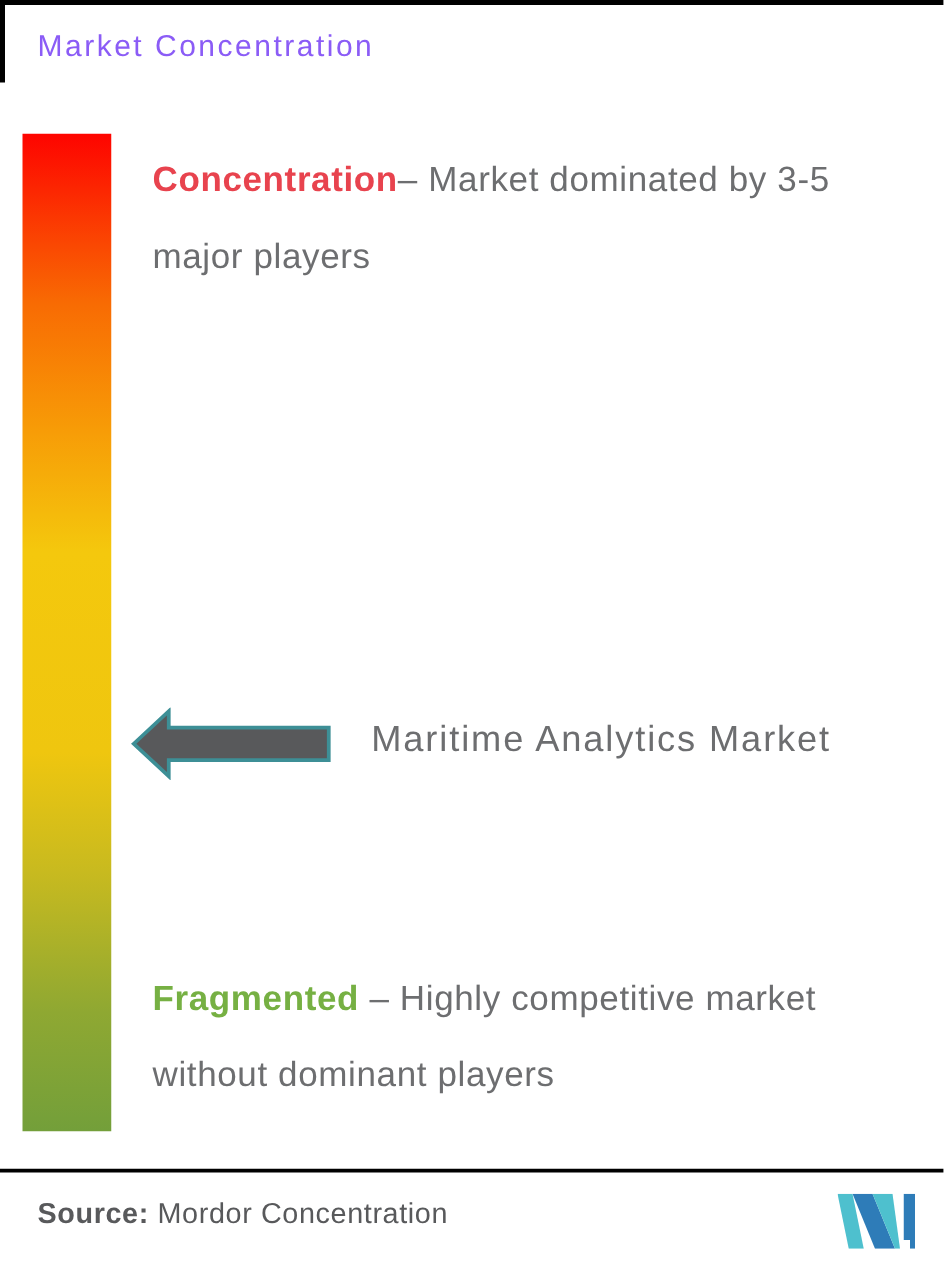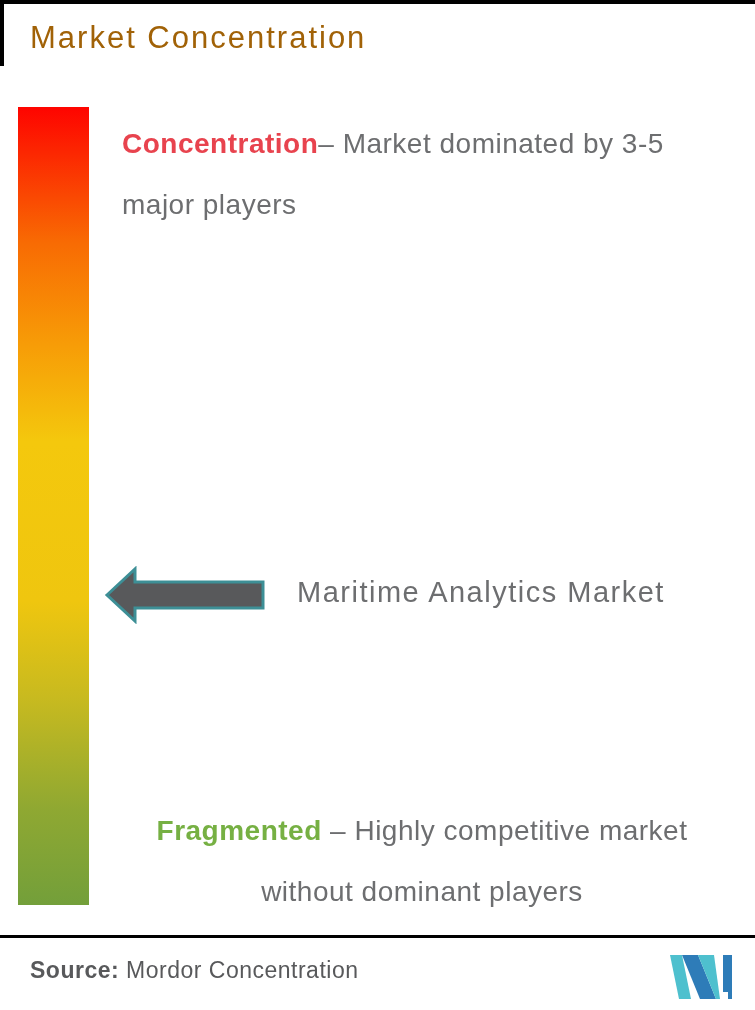--- a/index.html
+++ b/index.html
@@ -11,37 +11,37 @@
     overflow: hidden;
     font-family: "Liberation Sans", sans-serif;
   }
   
   .top-line    { position: absolute; left: 0; top: 0; width: 755px; height: 4px; background: #000; }
   .left-line   { position: absolute; left: 0; top: 0; width: 4px; height: 66px; background: #000; }
   .bottom-line { position: absolute; left: 0; top: 935px; width: 755px; height: 3px; background: #000; }
 
   .page-title {
     position: absolute; left: 30px; top: 20px;
-    font-size: 31px; line-height: 36px; letter-spacing: 2px;
-    color: #a16207; font-weight: 400; white-space: nowrap;
+    font-size: 24px; line-height: 36px; letter-spacing: 2px;
+    color: #8b5cf6; font-weight: 400; white-space: nowrap;
   }
 
   .gradient-bar {
     position: absolute; left: 18px; top: 107px;
     width: 71px; height: 798px;
     
   }
 
   .desc-block {
     position: absolute; left: 122px; width: 600px;
     font-size: 28px; line-height: 61px; letter-spacing: 0.5px;
     color: #6d6e70; font-weight: 400; white-space: nowrap;
   }
   .desc-consolidated { top: 113px; }
-  .desc-fragmented   { top: 800px; text-align: center; }
+  .desc-fragmented   { top: 768px; }
   .term { font-weight: 700; }
 
   .indicator-arrow {
     position: absolute; left: 104px; top: 566px;
     width: 162px; height: 58px; display: block;
   }
   .arrow-shape { fill: #58595b; stroke: #3d8f96; stroke-width: 3; stroke-linejoin: miter; }
 
   .market-label {
     position: absolute; left: 297px; top: 577px;

